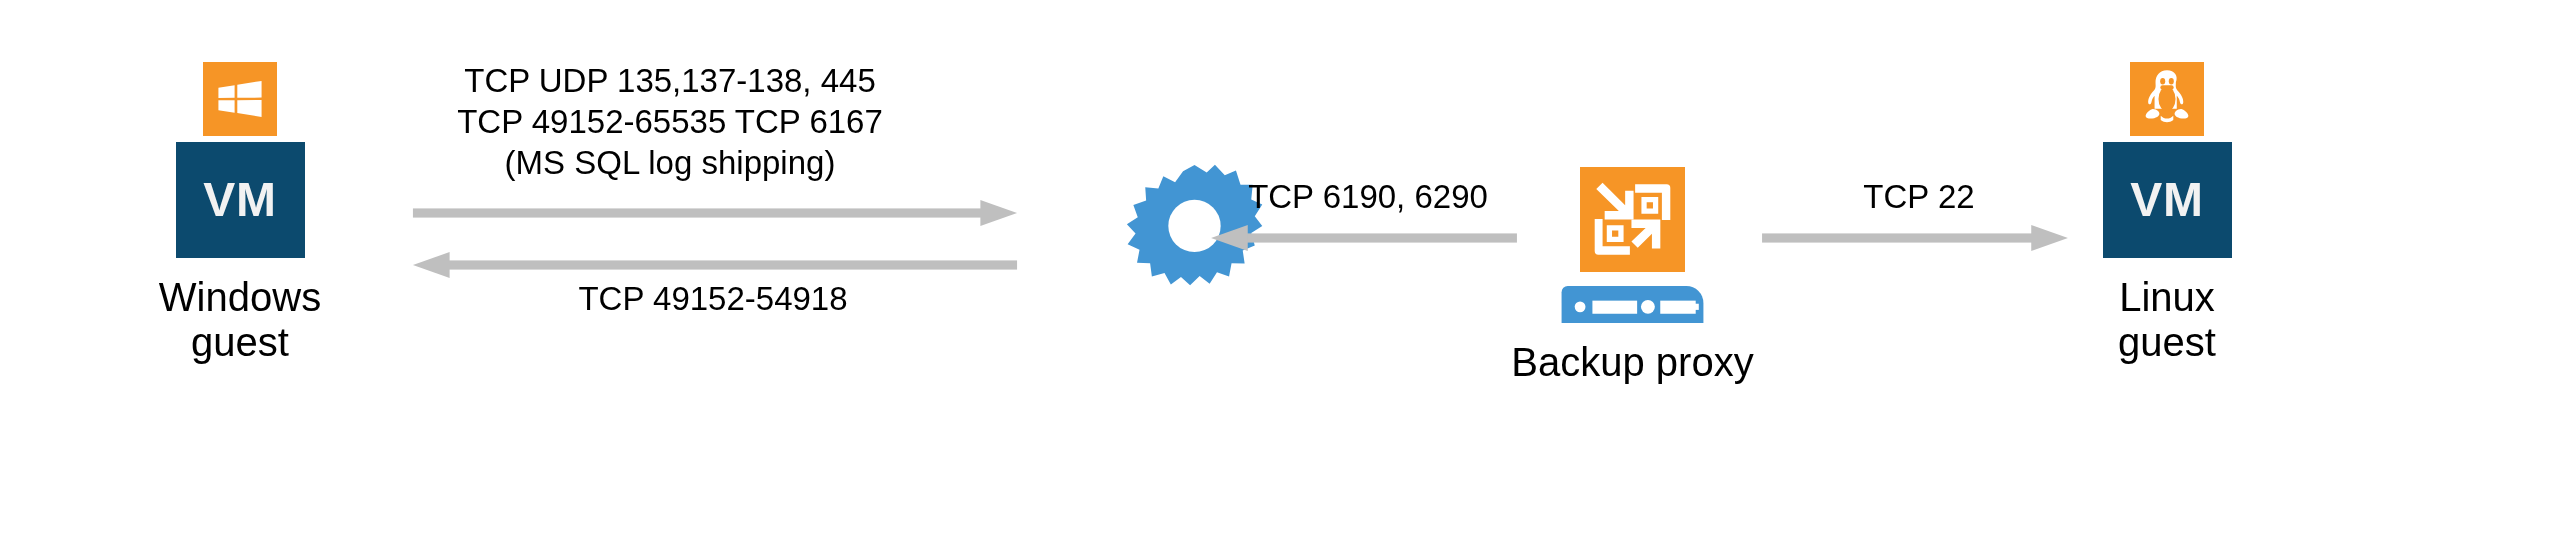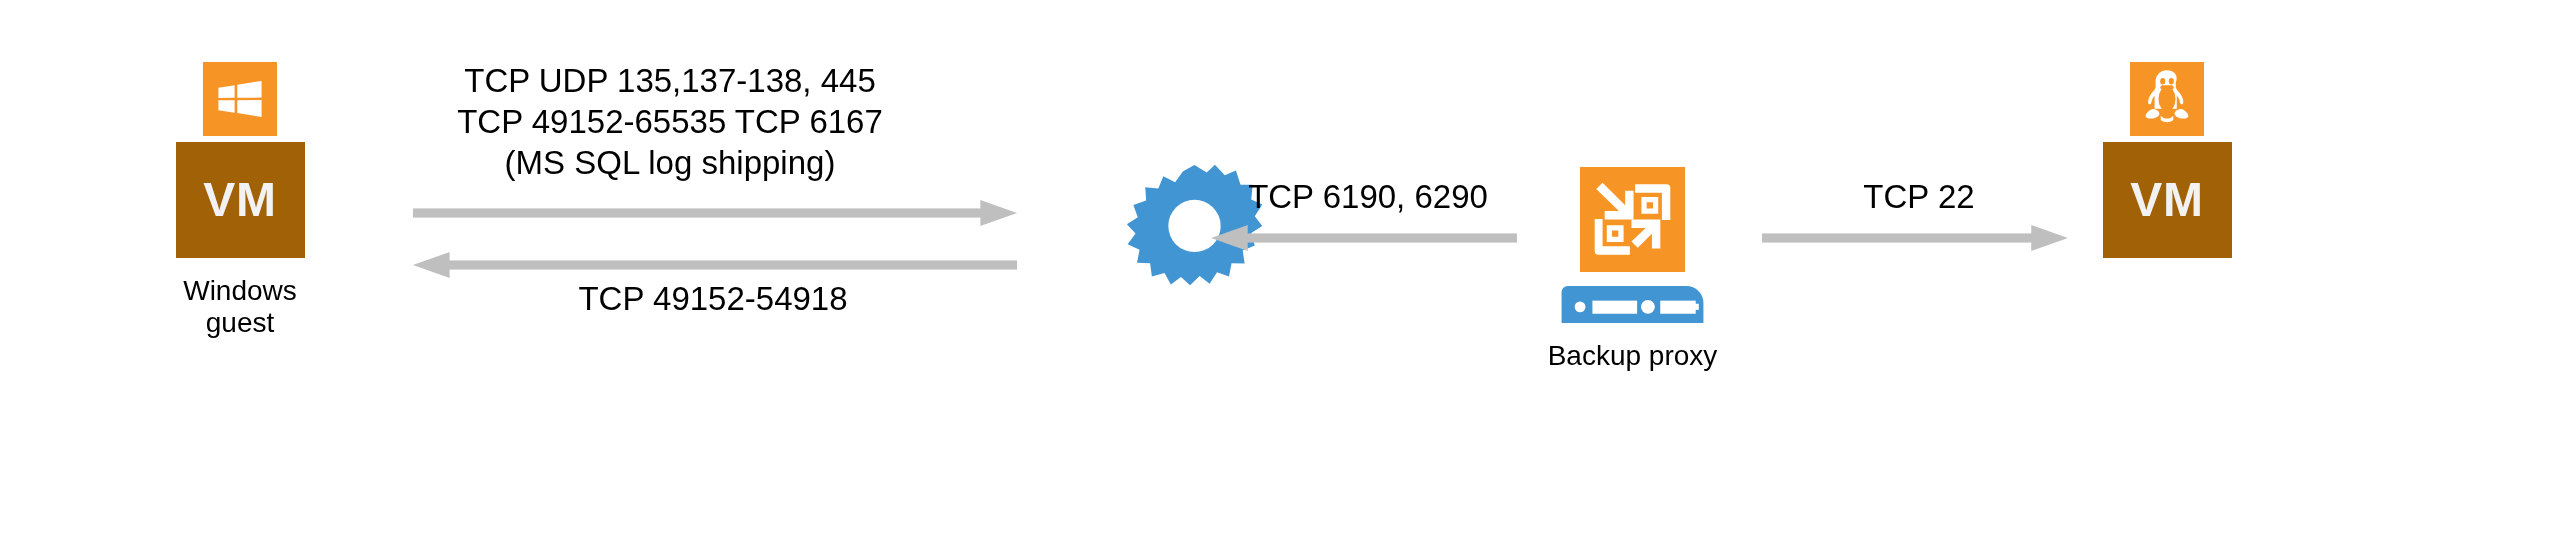--- a/index.html
+++ b/index.html
@@ -35,39 +35,39 @@
     height: 74px;
     background: #F69526;
     display: block;
   }
   .os-badge svg { display: block; }
 
   
   .vm-box {
     width: 129px;
     height: 116px;
-    background: #a16207;
+    background: #0c4a6e;
     display: flex;
     align-items: center;
     justify-content: center;
     margin-top: 6.2px;
   }
   .vm-text {
     color: #F2F2F2;
     font-size: 48px;
     font-weight: bold;
     letter-spacing: 0.8px;
     line-height: 1;
     font-family: "Liberation Sans", sans-serif;
   }
 
   
   .caption {
     margin-top: 17px;
-    font-size: 28px;
+    font-size: 40px;
     color: #000000;
     text-align: center;
     line-height: 1.12;
     white-space: pre-line;
     font-family: "Liberation Sans", sans-serif;
   }
 
   
   .gear-wrap { width: 147px; height: 147px; }
   .gear-wrap svg { display: block; }
@@ -259,16 +259,17 @@
           <ellipse cx="44.2" cy="26.0" rx="3.4" ry="4.4"></ellipse>
           <ellipse cx="55.8" cy="26.0" rx="3.4" ry="4.4"></ellipse>
 
           <path d="M44.0 31.5 h12 a3 3 0 0 1 0 6 h-12 a3 3 0 0 1 0 -6 Z"></path>
         </g>
       </svg>
     </div>
     <div class="vm-box">
       <span class="vm-text">VM</span>
     </div>
+    <div class="caption">Linux guest</div>
   </div>
 
 </div>
 
 
 </body></html>

